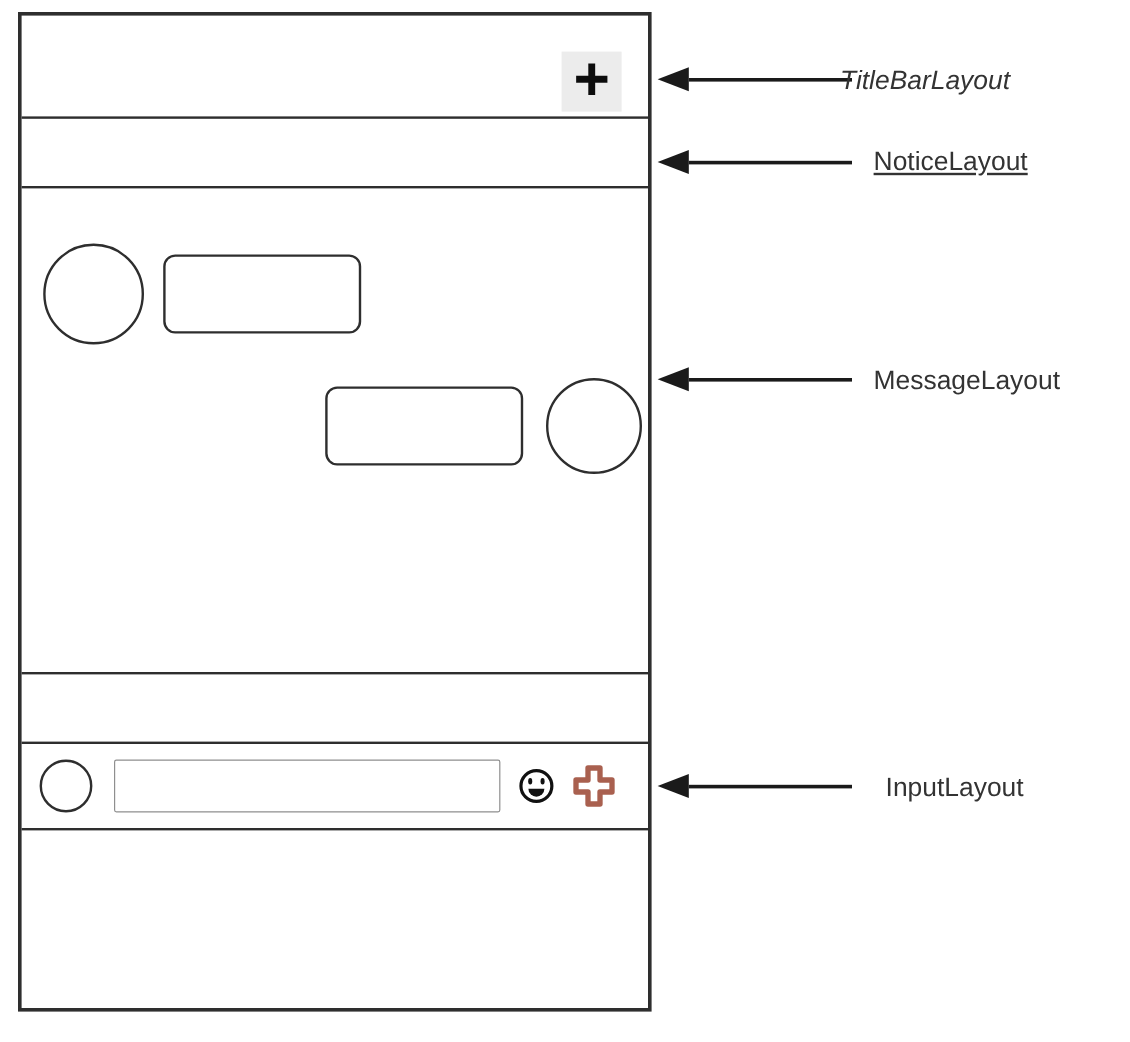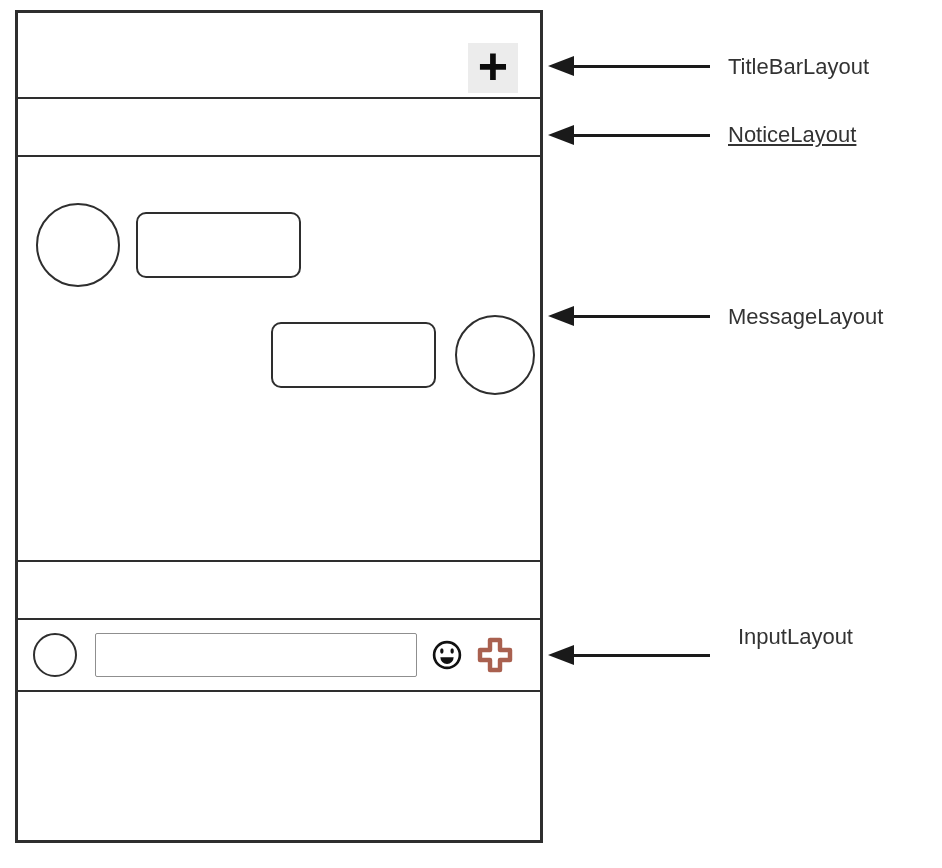--- a/index.html
+++ b/index.html
@@ -67,27 +67,27 @@
     width:0;height:0;
     border-top:10px solid transparent;border-bottom:10px solid transparent;
     border-right:26px solid var(--arrow);
   }
   .arrow-line{width:136px;height:3px;background:var(--arrow);}
   .anno-label{
     position:absolute;color:var(--label-text);font-size:22px;
     line-height:26px;white-space:nowrap;
   }
   .arrow-titlebar{left:548px;top:55px;}
-  .label-titlebar{left:728px;top:54px;}
+  .label-titlebar{left:700px;top:54px;font-style:italic;}
   .arrow-notice{left:548px;top:124px;}
   .label-notice{left:728px;top:122px;text-decoration:underline;}
   .arrow-message{left:548px;top:305px;}
   .label-message{left:728px;top:304px;text-align:center;}
   .arrow-input{left:548px;top:644px;}
-  .label-input{left:738px;top:624px;}
+  .label-input{left:738px;top:643px;}
 
   .icon-svg{display:block;}
 </style>
 </head>
 <body>
 
 <div class="canvas">
 
   <div class="phone-frame">
 

